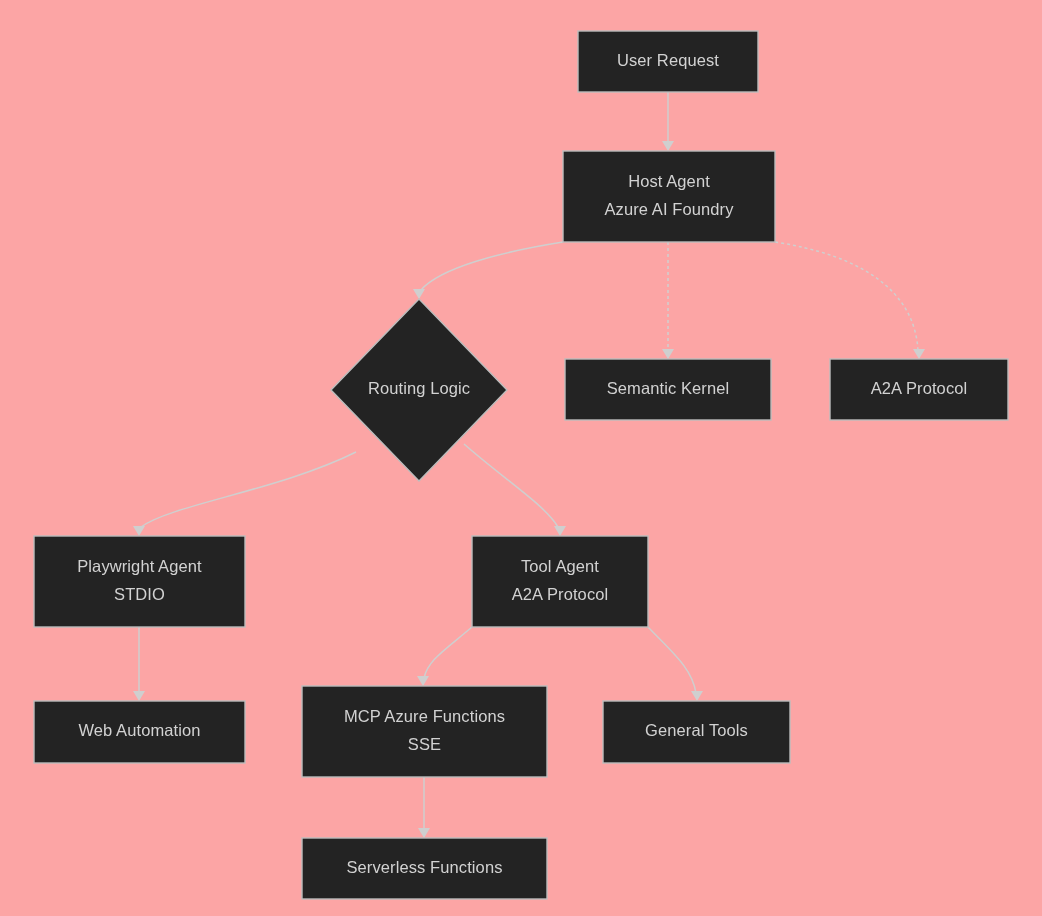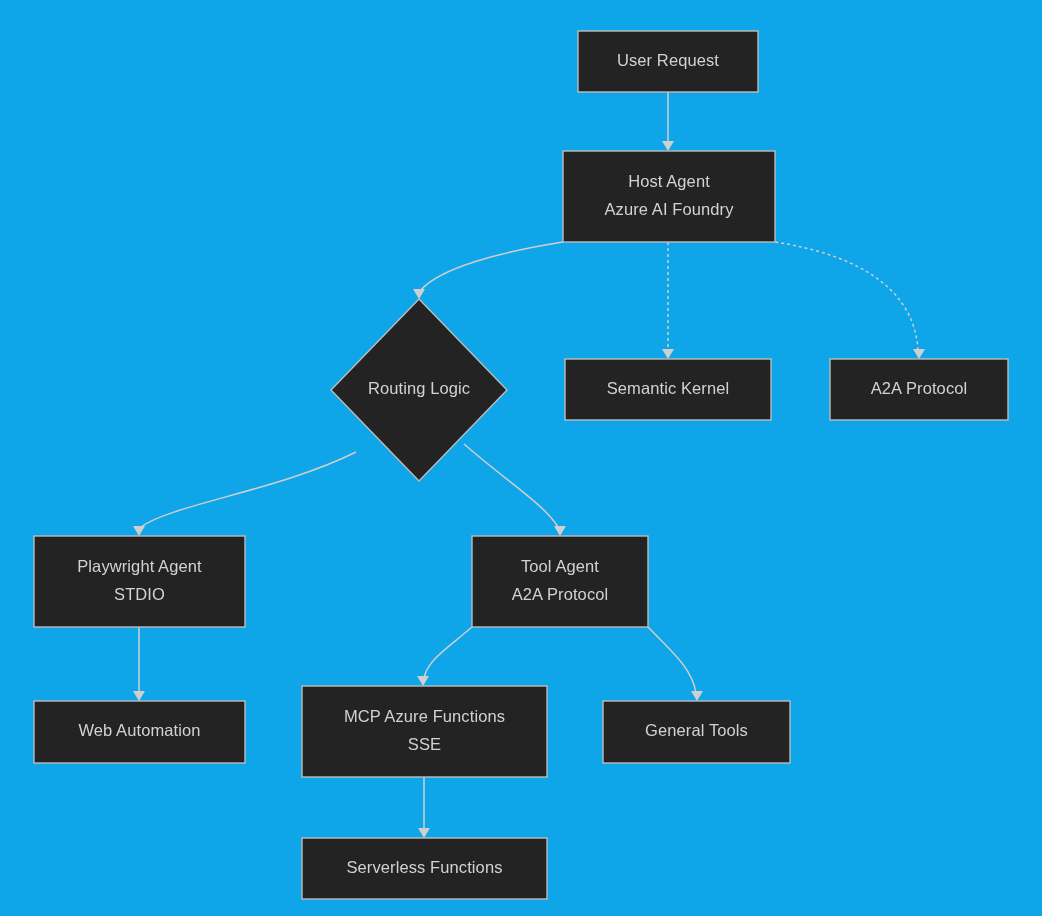--- a/index.html
+++ b/index.html
@@ -10,21 +10,21 @@
   body {
     width: 1042px;
     height: 916px;
     overflow: hidden;
     font-family: "Liberation Sans", sans-serif;
   }
   #diagram-root {
     position: relative;
     width: 1042px;
     height: 916px;
-    background: #0ea5e9;
+    background: #fca5a5;
   }
   svg#flowchart {
     display: block;
     width: 1042px;
     height: 916px;
   }
   .node-shape {
     fill: #232323;
     stroke: #bdbdbd;
     stroke-width: 1.4;

